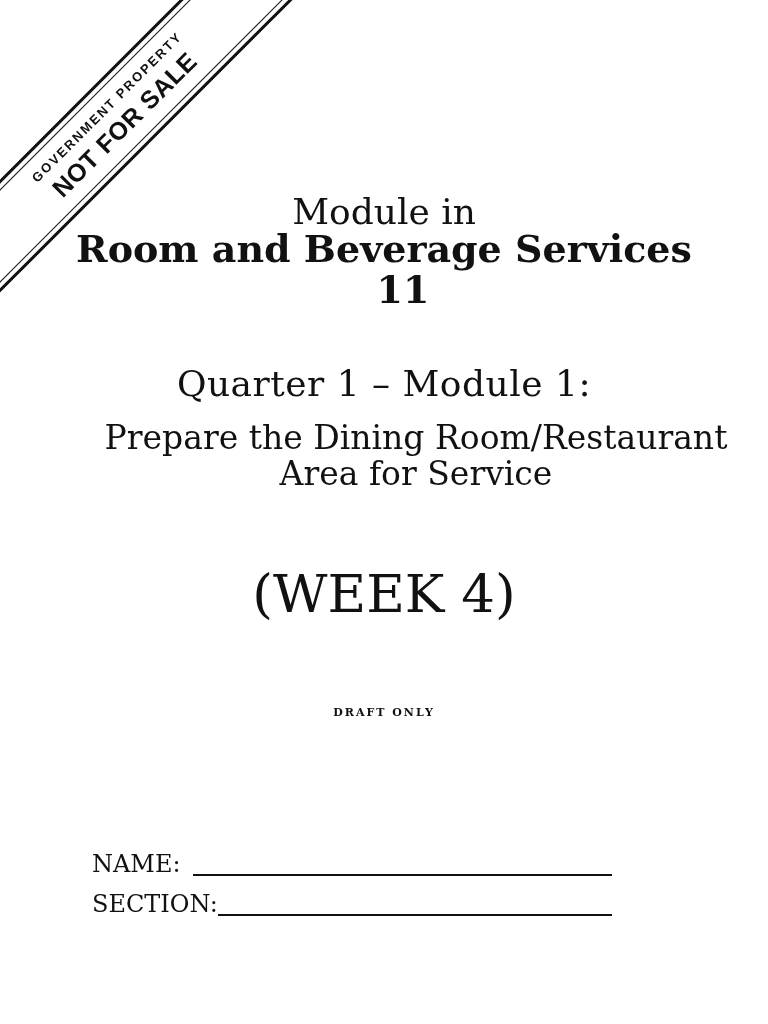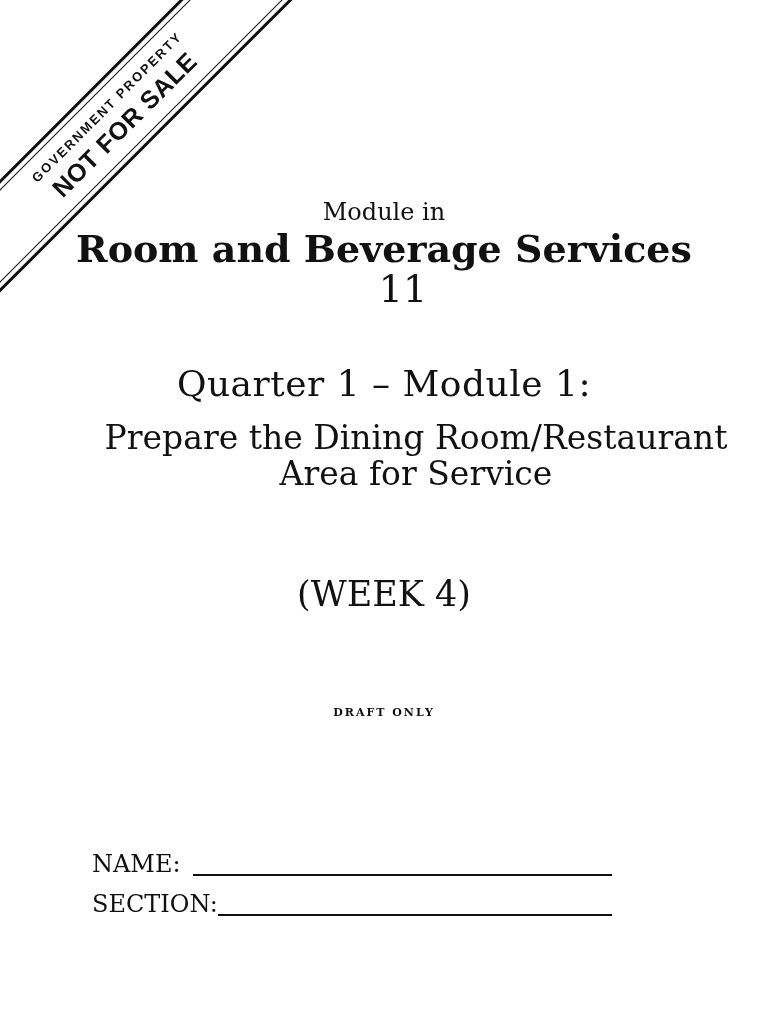--- a/index.html
+++ b/index.html
@@ -59,41 +59,41 @@
     font-weight: bold;
     font-size: 25px;
     letter-spacing: 0.5px;
     white-space: nowrap;
   }
 
   
   .center-block { position: absolute; left: 0; width: 768px; text-align: center; }
 
   .title-block { top: 196px; }
-  .eyebrow  { font-size: 24px; line-height: 32px; }
+  .eyebrow  { font-size: 36px; line-height: 32px; }
   .subject  { font-size: 38px; line-height: 41px; font-weight: bold; }
-  .grade    { font-size: 38px; line-height: 41px; font-weight: normal; margin-left: 38px; }
+  .grade    { font-size: 38px; line-height: 41px; font-weight: bold; margin-left: 38px; }
 
   .quarter {
     top: 364px;
     font-size: 36px;
     letter-spacing: 0.5px;
     line-height: 40px;
   }
 
   .topic {
     top: 420px;
     font-size: 33px;
     line-height: 36px;
     margin-left: 32px;
   }
 
   .week {
     top: 570px;
-    font-size: 35px;
+    font-size: 53px;
     line-height: 48px;
   }
 
   .draft {
     top: 706px;
     font-size: 11px;
     font-weight: bold;
     letter-spacing: 2px;
   }
 

